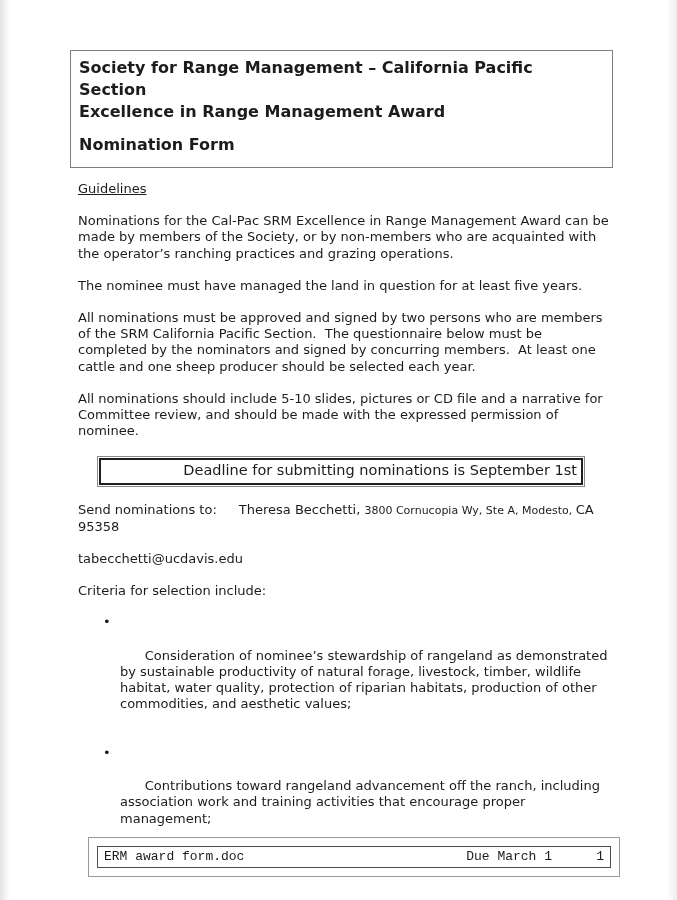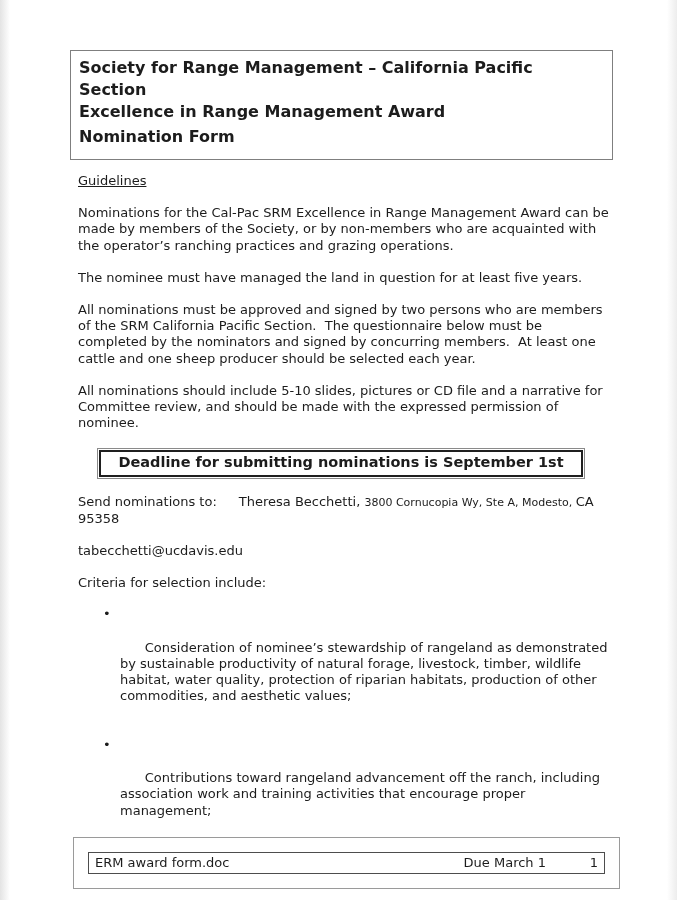--- a/index.html
+++ b/index.html
@@ -22,21 +22,21 @@
   .titlebox {
     margin:50px 64px 0 70px;
     border:1px solid #7f7f7f;
     padding:6px 8px 11px;
   }
   .titlebox .t-line {
     font-weight:bold;
     font-size:16px;
     line-height:22px;
   }
-  .titlebox .form-name { margin-top:3px; }
+  .titlebox .form-name { margin-top:11px; }
 
   
   .content {
     margin:13px 67px 0 78px;
     font-size:13px;
     line-height:16.2px;
   }
   .content p { margin:0 0 16px 0; white-space:pre-wrap; }
   .gl-head {
     text-decoration:underline;
@@ -46,22 +46,22 @@
 
   
   .deadline-outer {
     margin:17px 25px 15px 19px;
     border:1px solid #8a8a8a;
     padding:1px;
   }
   .deadline-inner {
     border:2px solid #1f1f1f;
     padding:2px 4px 4px;
-    text-align:center;
-    font-weight:bold;
+    text-align:right;
+    font-weight:normal;
     font-size:14.5px;
     white-space:nowrap;
   }
 
   
   .tab-sm { display:inline-block; width:22px; }
   .addr-small { font-size:11px; }
   .faxline { padding-left:157px; margin-bottom:0 !important; }
   .fax-gap   { display:inline-block; width:13px; }
   .email-gap { display:inline-block; width:57px; }
@@ -75,24 +75,25 @@
     margin-bottom:17px;
     white-space:pre-wrap;
   }
   .bullets .marker {
     position:absolute; left:25px; top:-1px;
   }
 
   
   .footer-outer {
     position:absolute;
-    left:73px; right:57px; top:837px;
+    left:88px; right:57px; top:837px;
     border:1px solid #9a9a9a;
-    padding:14px;
+    padding:8px;
     background:#fff;
+    font-family:Liberation Mono, monospace;
   }
   .footer-inner {
     border:1px solid #4d4d4d;
     padding:2px 6px 3px 6px;
     display:flex;
     align-items:center;
     font-size:13px;
   }
   .footer-inner .fname { flex:1; }
   .footer-inner .pagenum { width:52px; text-align:right; }

